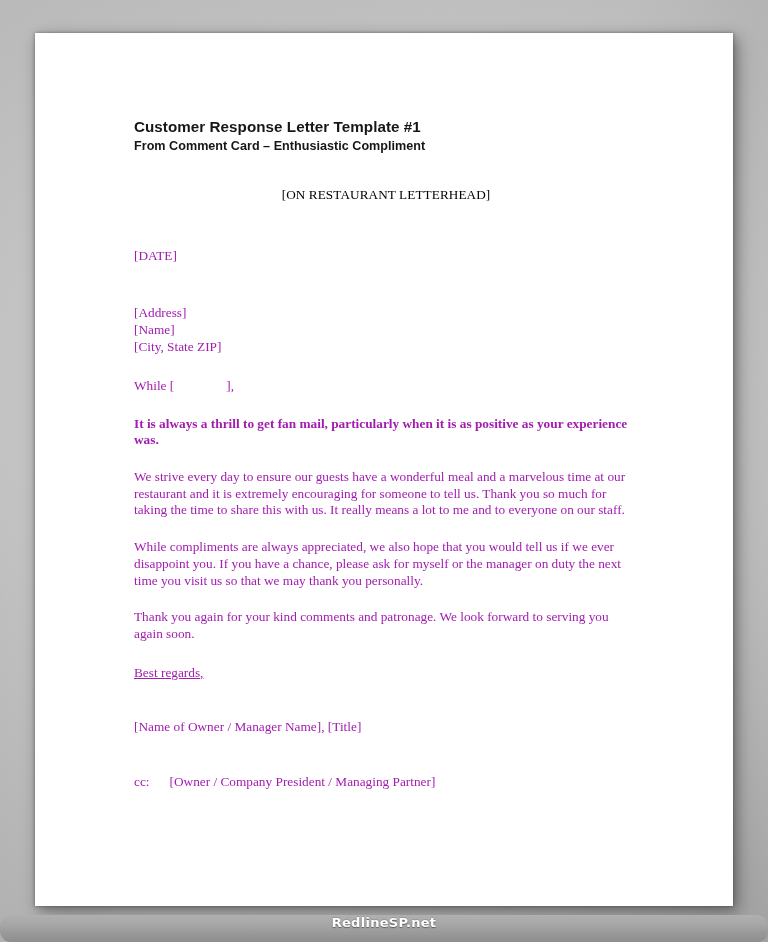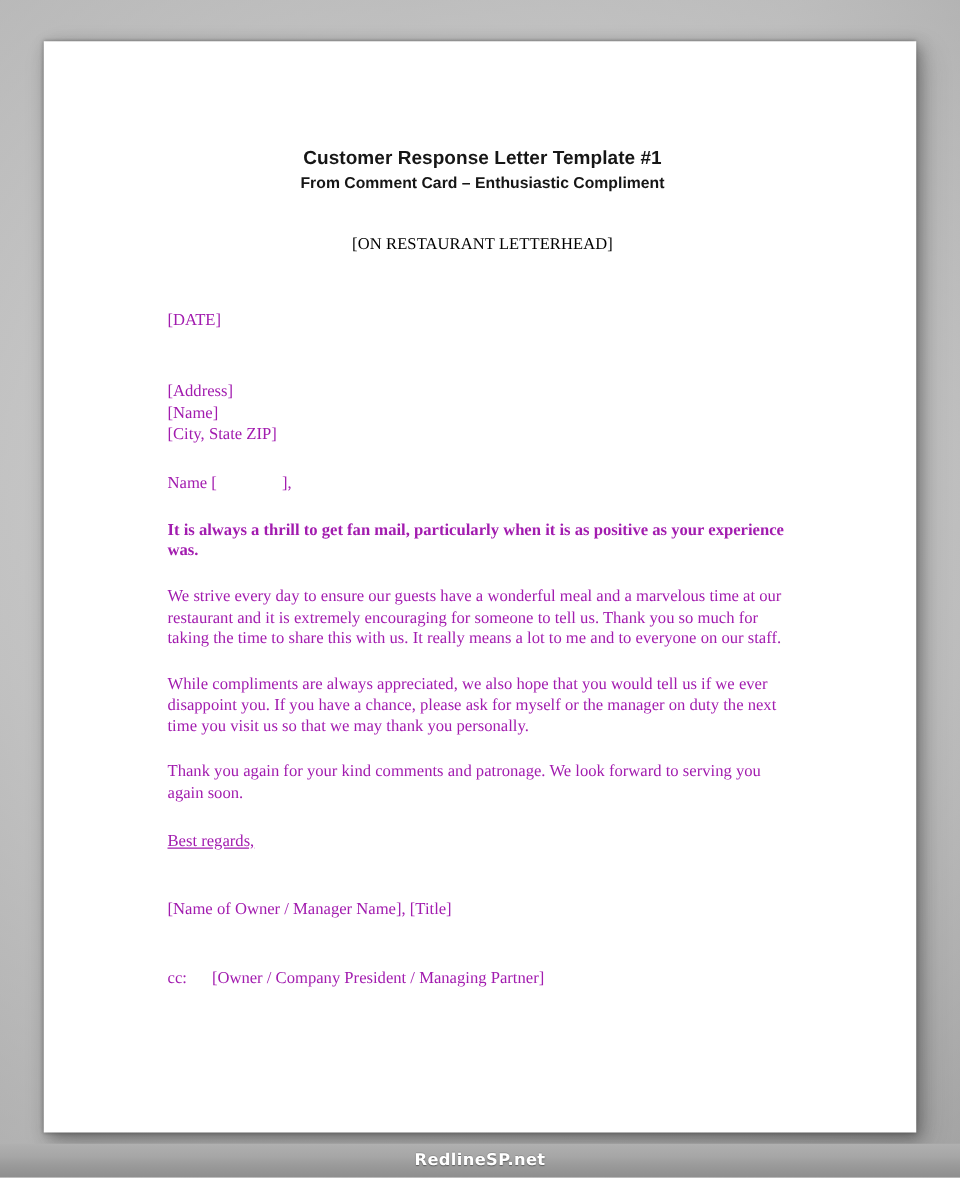--- a/index.html
+++ b/index.html
@@ -45,21 +45,20 @@
   
   .content {
     position: absolute;
     left: 99px;
     top: 0;
     width: 504px;
   }
 
   
   .heading {
-    text-align: center;
     font-family: "Liberation Sans", "DejaVu Sans", sans-serif;
     color: #161616;
     font-weight: bold;
   }
   .title-main {
     font-size: 15.2px;
     line-height: 1.26;
     letter-spacing: 0.05px;
     padding-top: 84px;
   }
@@ -104,22 +103,22 @@
 
   
   #watermark {
     position: absolute;
     left: 0;
     bottom: 0;
     width: 768px;
     height: 27px;
     background: linear-gradient(180deg, #b0b0b0 0%, #a6a6a6 38%, #9b9b9b 62%, #8e8e8e 100%);
     display: flex;
-    align-items: center;
     justify-content: center;
+    border-radius: 11px;
   }
   #watermark .mark {
     font-family: "DejaVu Sans", sans-serif;
     font-size: 13px;
     font-weight: bold;
     color: #ffffff;
     letter-spacing: 0.3px;
     text-shadow: 0 1px 1px rgba(80,80,80,0.85), 0 -1px 0 rgba(120,120,120,0.4);
   }
 </style>
@@ -142,21 +141,21 @@
 
       <div class="date-line">[DATE]</div>
 
       <div class="address-block">
         <div>[Address]</div>
         <div>[Name]</div>
         <div>[City, State ZIP]</div>
       </div>
 
       <div class="salutation">
-        <span>Name [</span><span class="gap"></span><span>],</span>
+        <span>While [</span><span class="gap"></span><span>],</span>
       </div>
 
       <p class="para tight-first">It is always a thrill to get fan mail, particularly when it is as positive as your experience was.</p>
       <p class="para">We strive every day to ensure our guests have a wonderful meal and a marvelous time at our restaurant and it is extremely encouraging for someone to tell us. Thank you so much for taking the time to share this with us. It really means a lot to me and to everyone on our staff.</p>
       <p class="para">While compliments are always appreciated, we also hope that you would tell us if we ever disappoint you. If you have a chance, please ask for myself or the manager on duty the next time you visit us so that we may thank you personally.</p>
       <p class="para">Thank you again for your kind comments and patronage. We look forward to serving you again soon.</p>
 
       <div class="closing">Best regards,</div>
 
       <div class="signature">[Name of Owner / Manager Name], [Title]</div>

